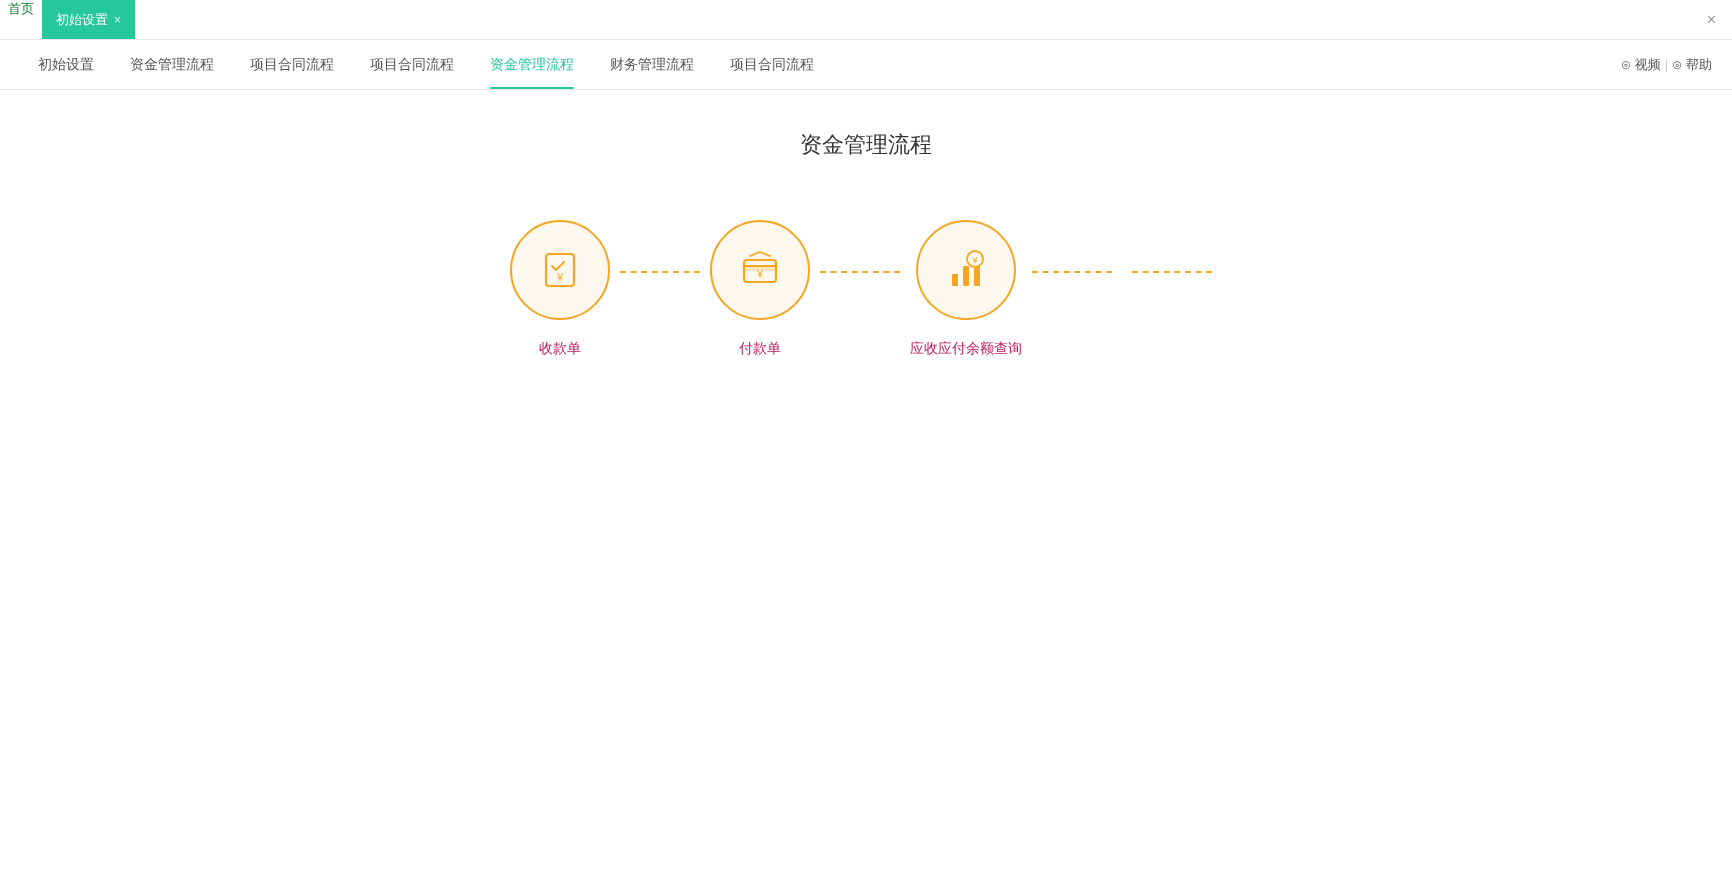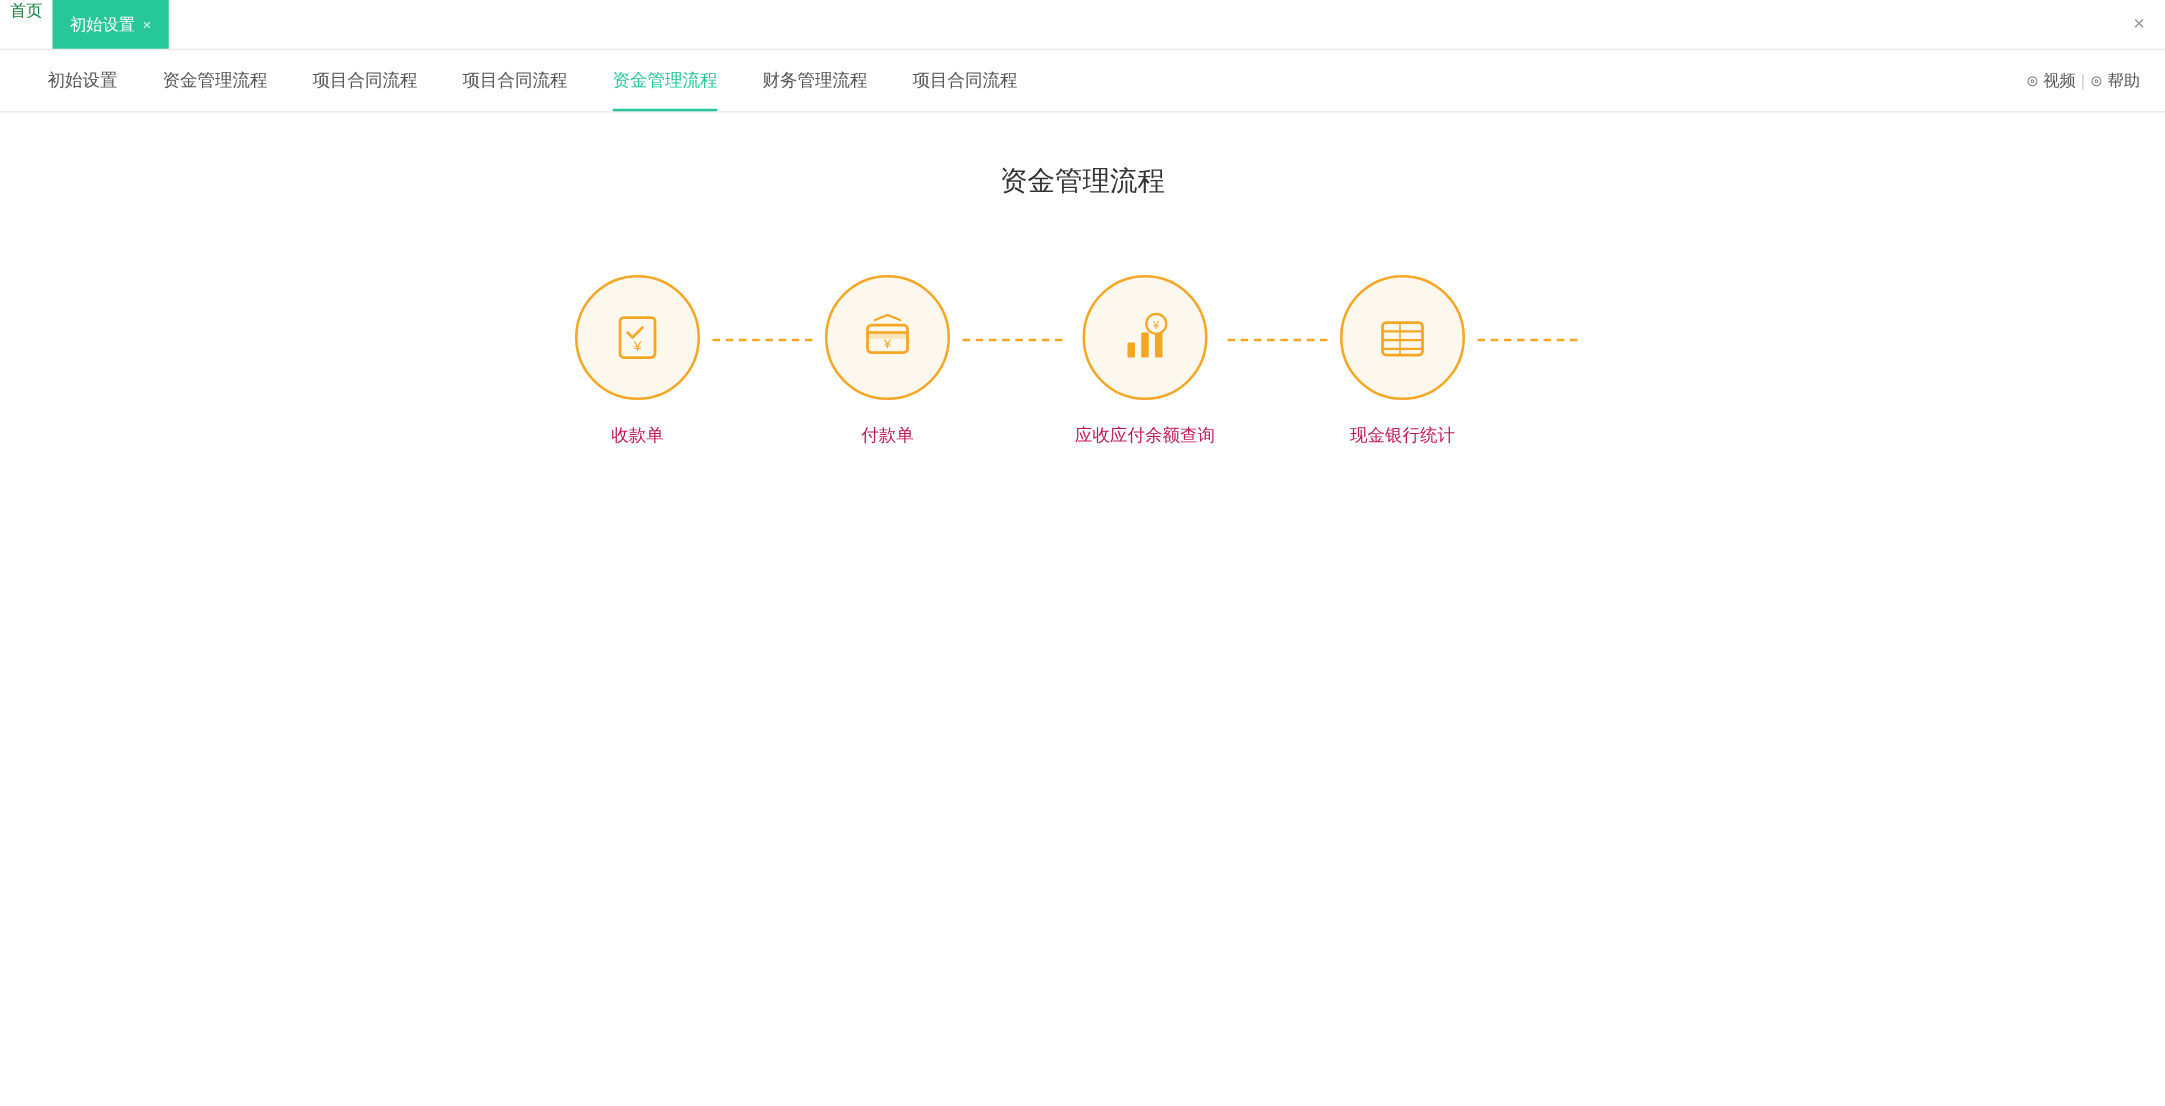--- a/index.html
+++ b/index.html
@@ -264,32 +264,20 @@
           <text x="33" y="17" text-anchor="middle" font-size="9" fill="#f5a623" font-family="Arial">¥</text>
         </svg>
       </div>
       <span class="flow-label">应收应付余额查询</span>
     </div>
 
     <div class="flow-connector">
       <div class="dashed-line"></div>
     </div>
 
-    <div class="flow-item">
-      <div class="flow-icon-circle">
-        <svg viewBox="0 0 48 48" fill="none" xmlns="http://www.w3.org/2000/svg">
-          <rect x="8" y="12" width="32" height="26" rx="3" stroke="#f5a623" stroke-width="2.2" fill="none"></rect>
-          <line x1="8" y1="19" x2="40" y2="19" stroke="#f5a623" stroke-width="1.8"></line>
-          <line x1="8" y1="26" x2="40" y2="26" stroke="#f5a623" stroke-width="1.8"></line>
-          <line x1="8" y1="33" x2="40" y2="33" stroke="#f5a623" stroke-width="1.8"></line>
-          <line x1="22" y1="12" x2="22" y2="38" stroke="#f5a623" stroke-width="1.2"></line>
-        </svg>
-      </div>
-      <span class="flow-label">现金银行统计</span>
-    </div>
 
     <div class="flow-connector">
       <div class="dashed-line"></div>
     </div>
 
 
   </div>
 </div>
 
 </body></html>

